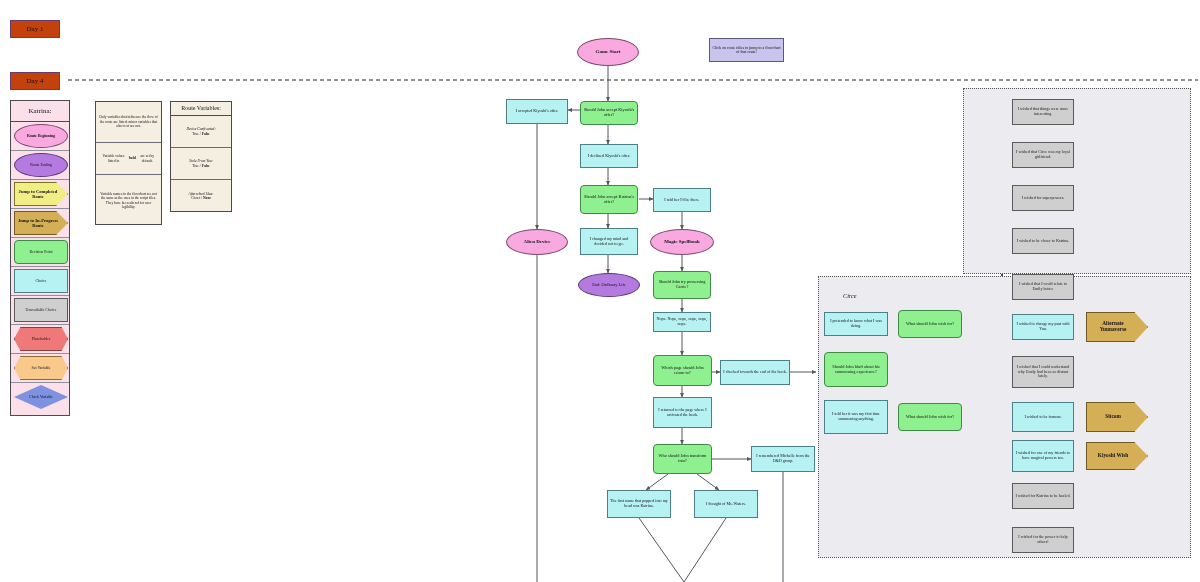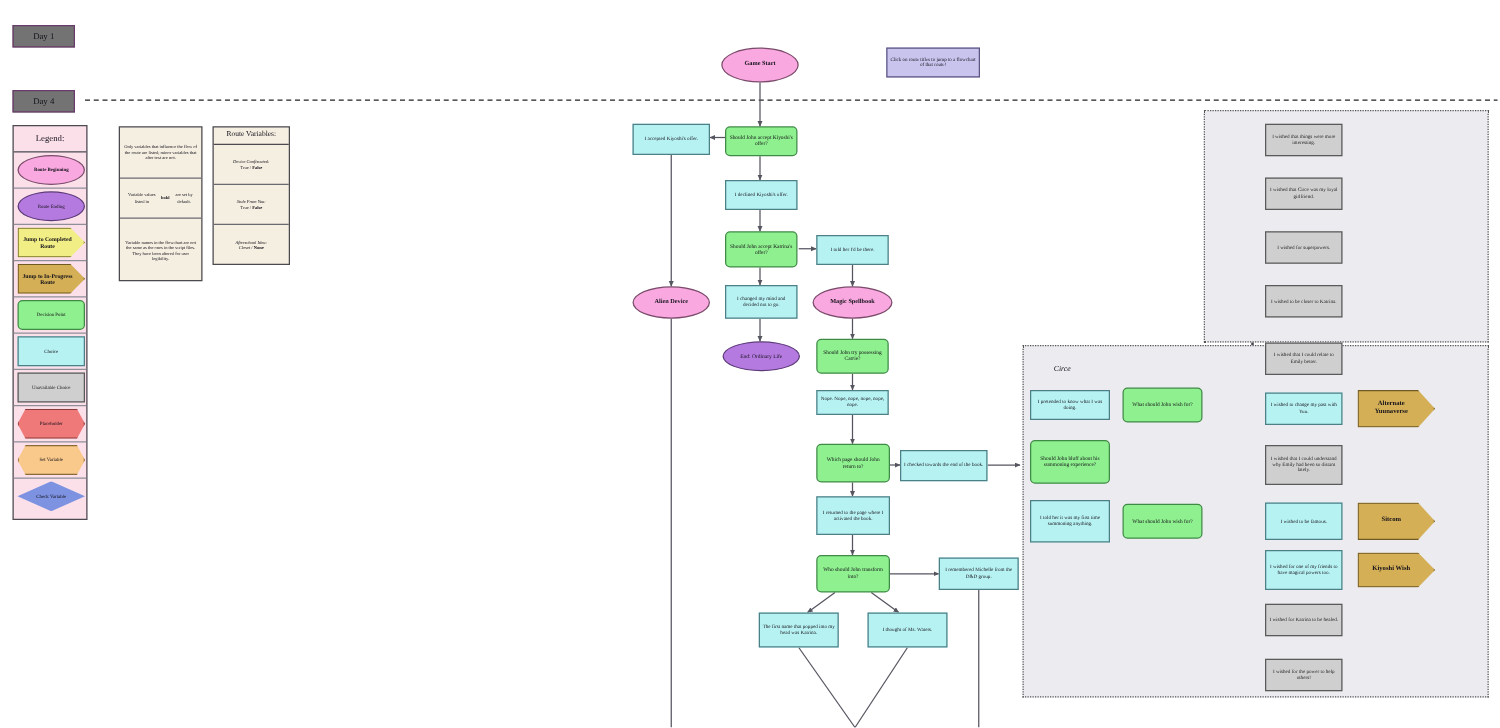--- a/index.html
+++ b/index.html
@@ -29,21 +29,21 @@
   .jump-done{background:#f2ee86;border:1px solid #7a7524;font-weight:bold;
              clip-path:polygon(0 0, 78% 0, 100% 50%, 78% 100%, 0 100%);}
 
   
   .hexa{clip-path:polygon(12% 0, 88% 0, 100% 50%, 88% 100%, 12% 100%, 0 50%);}
   .placeholder{background:#ef7878;border:1px solid #8a3c3c;}
   .setvar{background:#f8c98a;border:1px solid #8a6a34;}
   .checkvar{background:#7d92e0;clip-path:polygon(50% 0, 100% 50%, 50% 100%, 0 50%);}
 
   
-  .daytag{position:absolute;background:#737373;border:1.4px solid #6a3a6a;
+  .daytag{position:absolute;background:#c2410c;border:1.4px solid #6a3a6a;
           display:flex;align-items:center;justify-content:center;font-size:7px;}
 
   
   #legend-panel{position:absolute;left:10px;top:100px;width:60px;height:316px;
       background:#fbe0ea;border:1.4px solid #4a4a50;box-sizing:border-box;}
   #legend-panel .lrow{position:relative;width:100%;height:29px;
       border-bottom:1px solid #8f8f99;box-sizing:border-box;}
   #legend-panel .ltitle{height:20px;display:flex;align-items:center;
       justify-content:center;font-size:7px;border-bottom:1px solid #4a4a50;}
   .lshape{position:absolute;left:3px;top:2px;width:54px;height:24px;
@@ -157,21 +157,21 @@
 </svg>
 
 <div class="daytag" style="left:10px;top:20px;width:48px;height:16px;">
   <span>Day 1</span>
 </div>
 <div class="daytag" style="left:10px;top:72px;width:48px;height:16px;">
   <span>Day 4</span>
 </div>
 
 <div id="legend-panel">
-  <div class="ltitle">Legend:</div>
+  <div class="ltitle">Katrina:</div>
 
   <div class="lrow">
     <div class="lshape ellipse begin">
       <span>Route Beginning</span>
     </div>
   </div>
   <div class="lrow">
     <div class="lshape ellipse ending">
       <span>Route Ending</span>
     </div>

